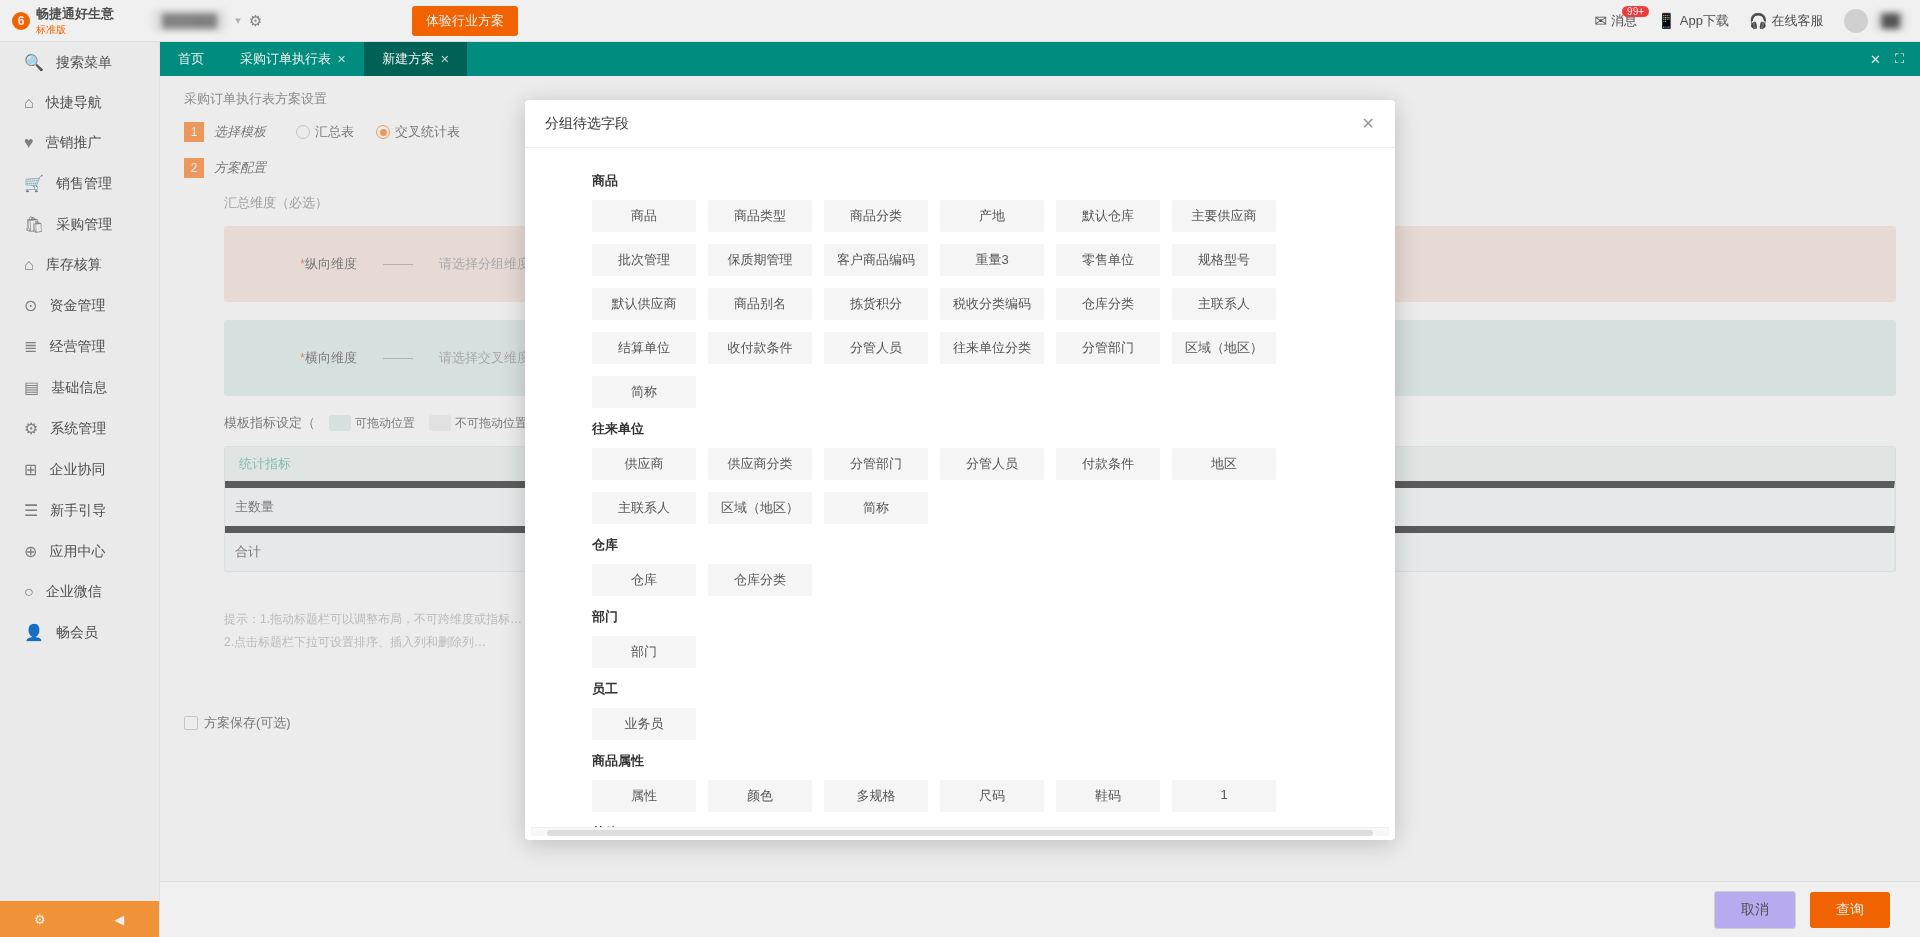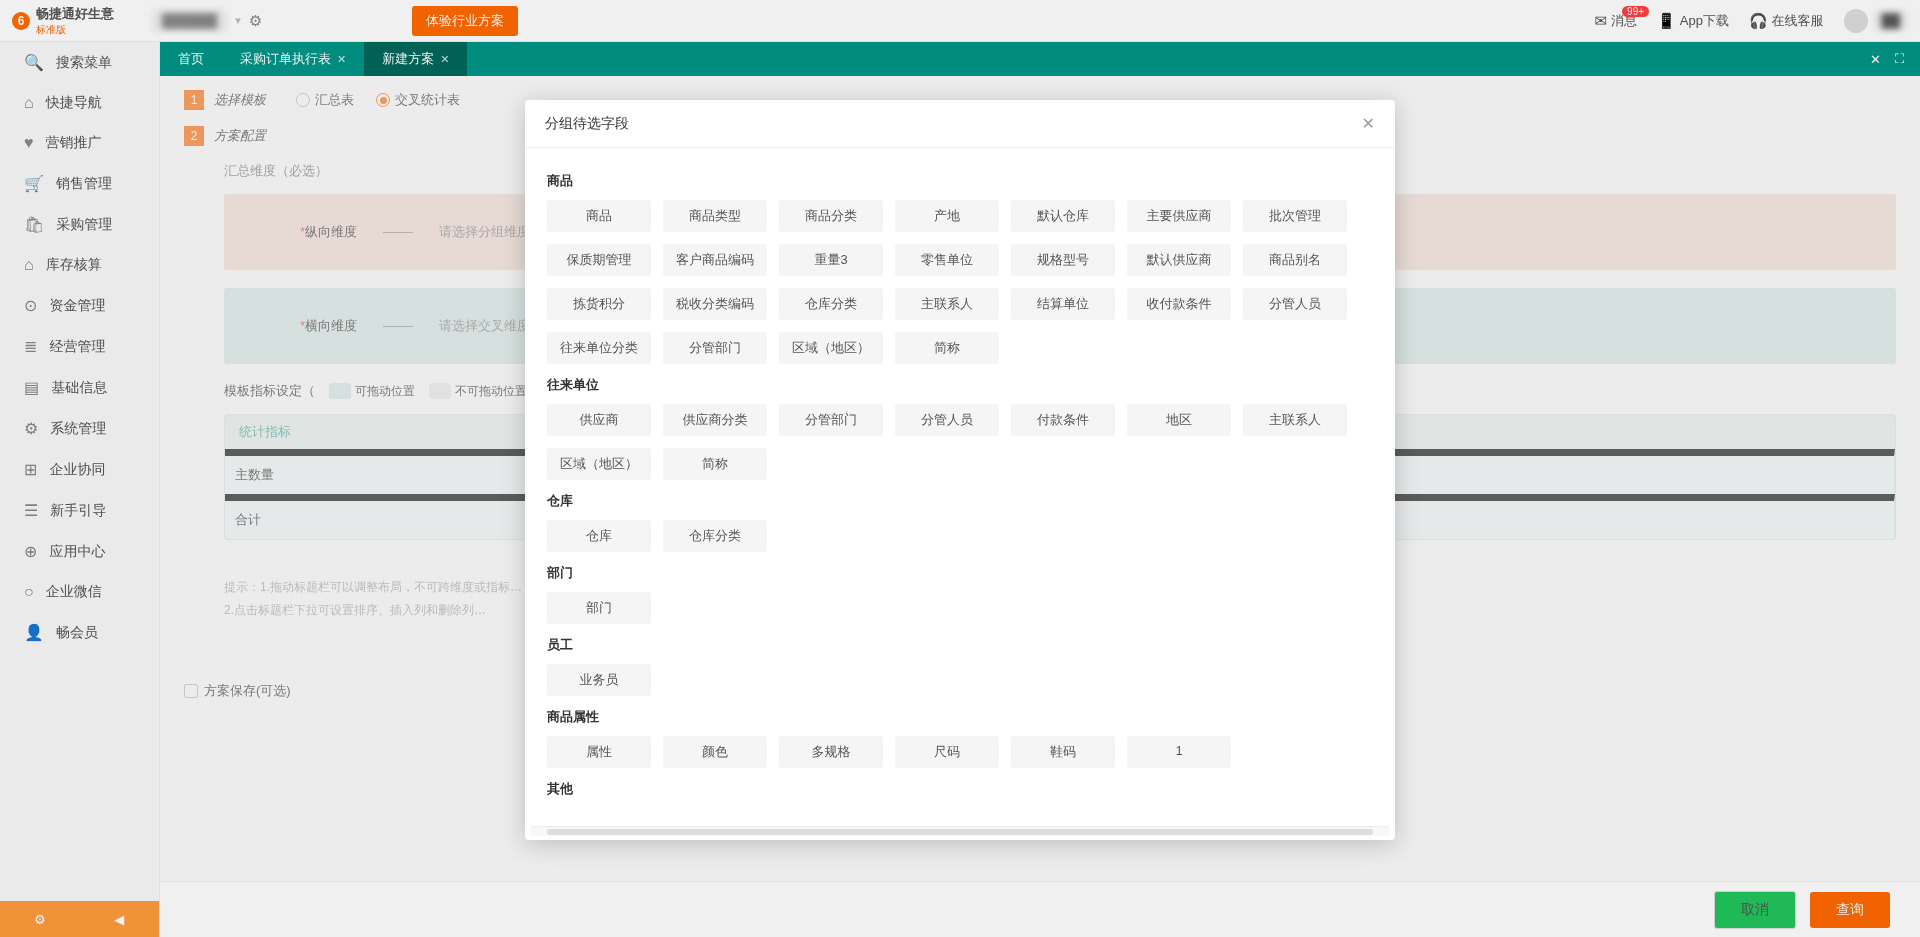--- a/index.html
+++ b/index.html
@@ -67,30 +67,30 @@
     .stats-row { display: flex; }
     .stats-cell { flex: 1; padding: 10px; border-right: 1px solid #e0eeeb; border-top: 7px solid #000000; position: relative; }
     .stats-cell .chev { position: absolute; right: 10px; top: 50%; transform: translateY(-50%); color: #aaa; font-size: 10px; }
     .tips { margin: 36px 0 0 40px; color: #aaa; font-size: 12px; line-height: 1.9; }
     .save-row { margin-top: 60px; display: flex; align-items: center; gap: 6px; }
     .cb { width: 14px; height: 14px; border: 1px solid #bbb; border-radius: 2px; }
     
     
     .footer { position: absolute; left: 160px; right: 0; bottom: 0; height: 56px; background: #fff; display: flex; justify-content: flex-end; align-items: center; gap: 14px; padding: 0 30px; border-top: 1px solid #eee; }
     .btn { padding: 9px 26px; border-radius: 3px; font-size: 14px; cursor: pointer; }
-    .btn-default { background: #22c55e; color: #555; border: 1px solid #ddd; }
+    .btn-default { background: #c4b5fd; color: #555; border: 1px solid #ddd; }
     .btn-primary { background: #ff6a00; color: #fff; }
     
     
     .modal-mask { position: absolute; inset: 0; background: rgba(0,0,0,.06); display: flex; justify-content: center; align-items: flex-start; padding-top: 100px; }
     .modal { width: 870px; max-height: 740px; background: #fff; border-radius: 4px; box-shadow: 0 4px 24px rgba(0,0,0,.2); display: flex; flex-direction: column; }
     .modal-head { display: flex; align-items: center; padding: 14px 20px; border-bottom: 1px solid #eee; }
     .modal-title { font-size: 14px; color: #333; }
     .modal-close { margin-left: auto; color: #999; cursor: pointer; font-size: 16px; }
-    .modal-body { flex: 1; overflow-y: auto; padding: 12px 22px 20px; }
+    .modal-body { flex: 1; overflow-y: auto; padding: 12px 22px 20px; margin-left: 45px; }
     .modal-body::-webkit-scrollbar { width: 8px; }
     .modal-body::-webkit-scrollbar-thumb { background: #ddd; border-radius: 4px; }
     .fg { margin-top: 12px; }
     .fg-title { font-size: 13px; color: #333; font-weight: 600; margin-bottom: 10px; }
     .fg-tags { display: flex; flex-wrap: wrap; gap: 12px; }
     .tag { background: #f5f5f5; color: #555; font-size: 13px; padding: 7px 0; width: 104px; text-align: center; border-radius: 2px; cursor: pointer; }
     .hscroll { height: 10px; background: #f7f7f7; margin: 0 6px 4px; border-top: 1px solid #eee; position: relative; }
     .hscroll::after { content: ""; position: absolute; left: 16px; right: 16px; top: 2px; height: 6px; background: #ddd; border-radius: 3px; }
   </style>
 </head>
@@ -214,20 +214,21 @@
         <span class="x">✕</span>
       </div>
     </div>
   <div class="tabbar-right">
     <span>✕</span>
     <span>⛶</span>
   </div>
 </div>
 
 <div class="content">
+  <div class="bc">采购订单执行表方案设置</div>
 
   <div class="step-row">
     <span class="step-num">1</span>
     <span class="step-label">选择模板</span>
     <div class="radio-group">
       <div class="radio-item">
           <span class="radio"></span>
           <span>汇总表</span>
         </div>
       <div class="radio-item">

